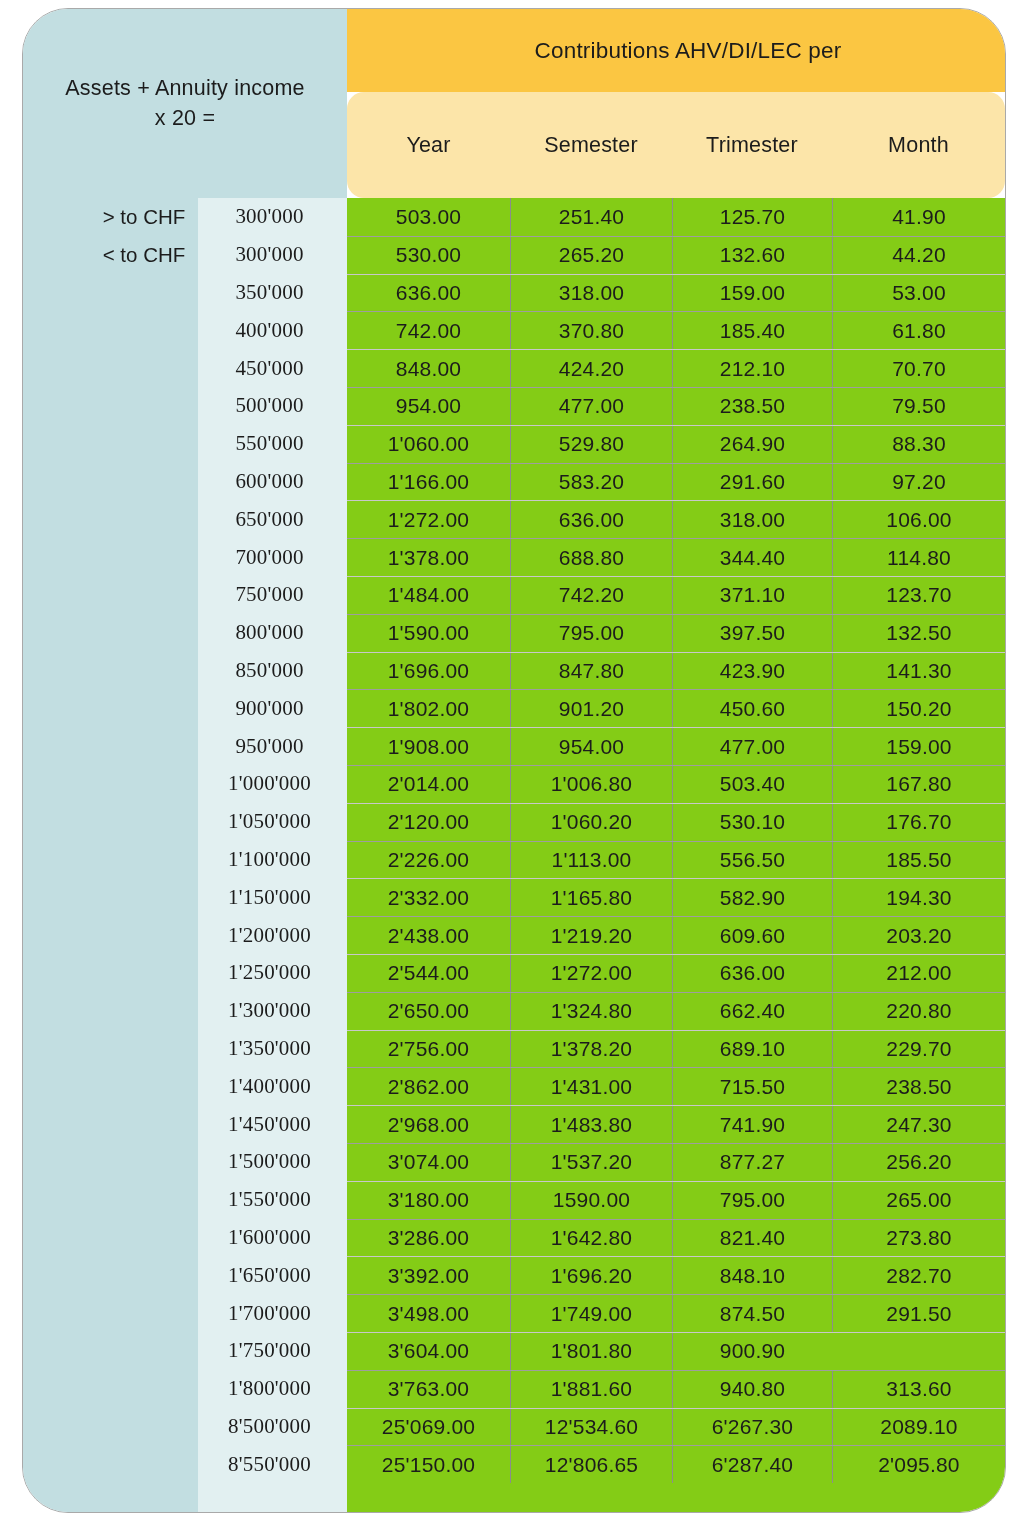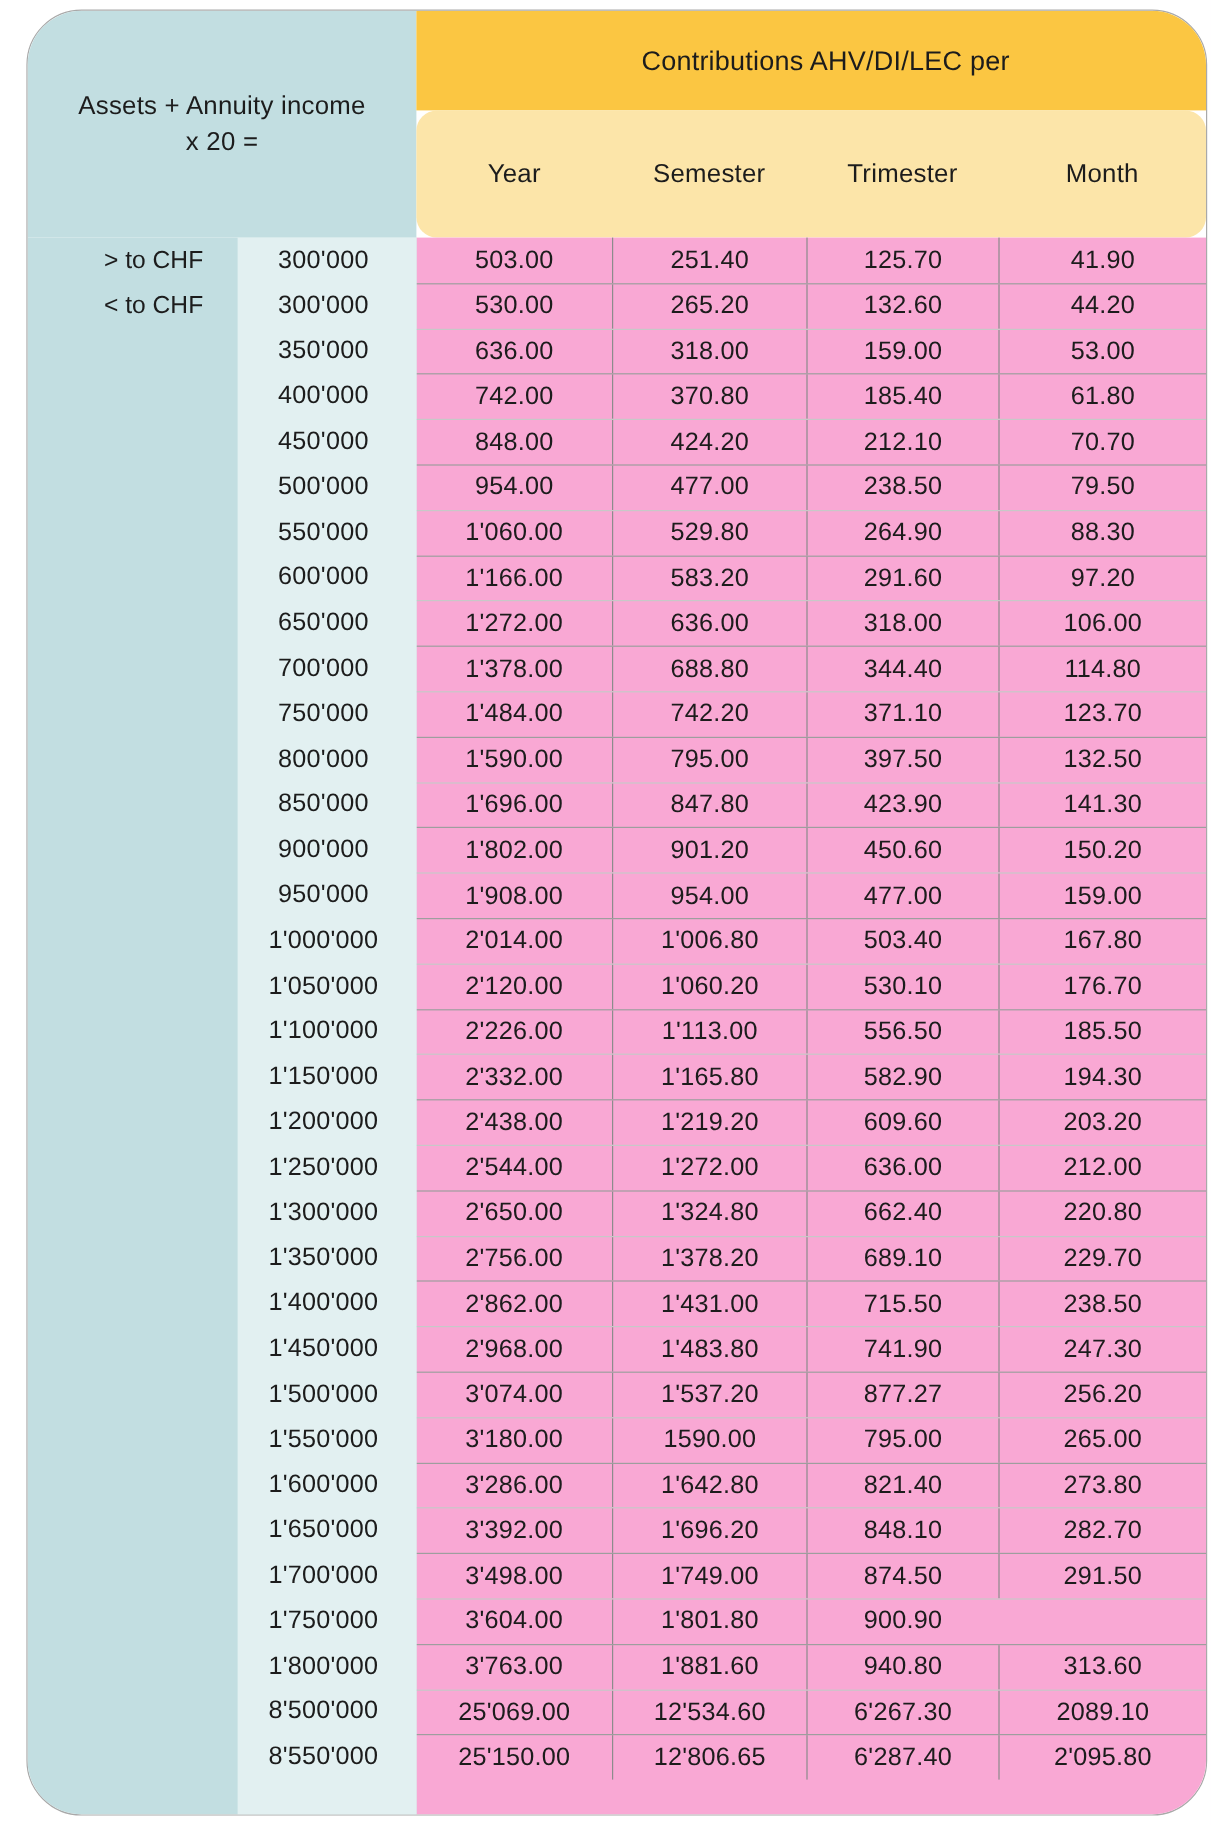--- a/index.html
+++ b/index.html
@@ -104,21 +104,21 @@
   .amount-col{
     position:absolute;
     left:175px;
     top:0;
     right:0;
     bottom:0;
     background:#e2f0f1;
   }
   .cond-col{
     position:absolute;
-    left:0;top:0;
+    left:16px;top:0;
     width:210px;
     bottom:0;
   }
   .cond-cell{
     height:37.8px;
     display:flex;
     align-items:center;
     justify-content:center;
     font-size:20.5px;
     color:#1c1c1c;
@@ -133,21 +133,21 @@
     color:#1c1c1c;
     box-sizing:border-box;
     letter-spacing:.2px;
   }
 
   .body-right{
     flex:1 1 auto;
     display:flex;
     flex-direction:column;
     min-width:0;
-    background:#f9a8d4;
+    background:#84cc16;
   }
   .row{
     display:flex;
     height:37.8px;
     flex:0 0 37.8px;
     border-top:1px solid #9e9e9e;
     box-sizing:border-box;
   }
   .row.first{ border-top:none; }
   .row.thin{ border-top:1px solid #c8c8c8; }
@@ -235,21 +235,21 @@
             <div class="cond-cell"></div>
             <div class="cond-cell"></div>
             <div class="cond-cell"></div>
             <div class="cond-cell"></div>
             <div class="cond-cell"></div>
             <div class="cond-cell"></div>
             <div class="cond-cell"></div>
             <div class="cond-cell"></div>
             <div class="cond-cell"></div>
           </div>
-        <div class="cond-col" style="left:175px; width:143px;" id="amount-list">
+        <div class="cond-col" style="left:175px; width:143px;font-family:Liberation Serif, serif;" id="amount-list">
             <div class="amount-cell">300'000</div>
             <div class="amount-cell">300'000</div>
             <div class="amount-cell">350'000</div>
             <div class="amount-cell">400'000</div>
             <div class="amount-cell">450'000</div>
             <div class="amount-cell">500'000</div>
             <div class="amount-cell">550'000</div>
             <div class="amount-cell">600'000</div>
             <div class="amount-cell">650'000</div>
             <div class="amount-cell">700'000</div>

